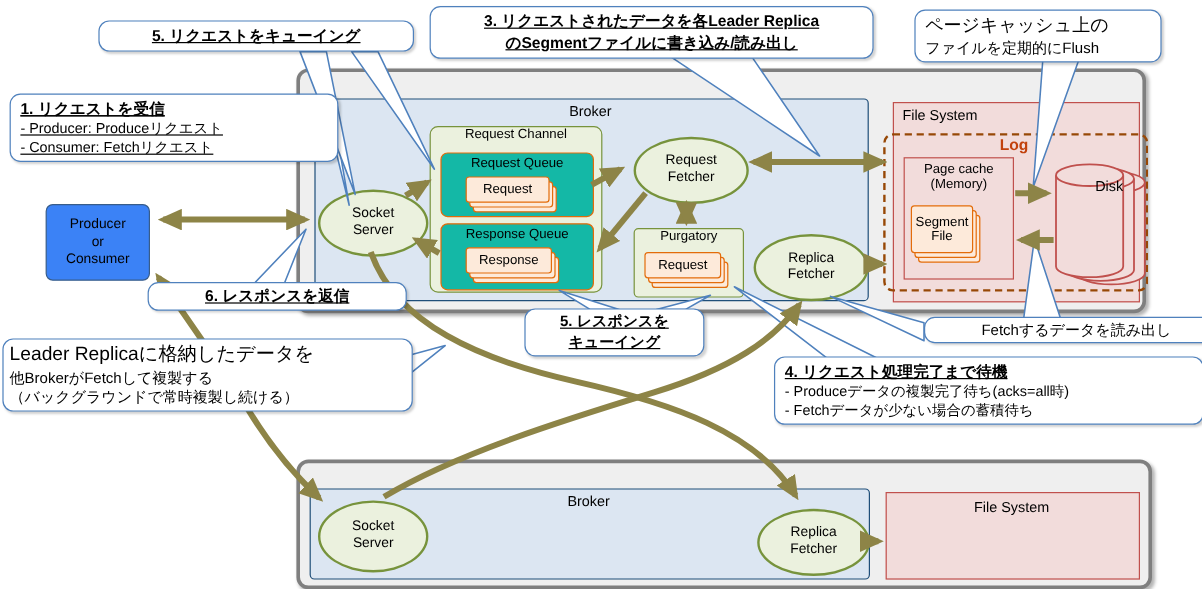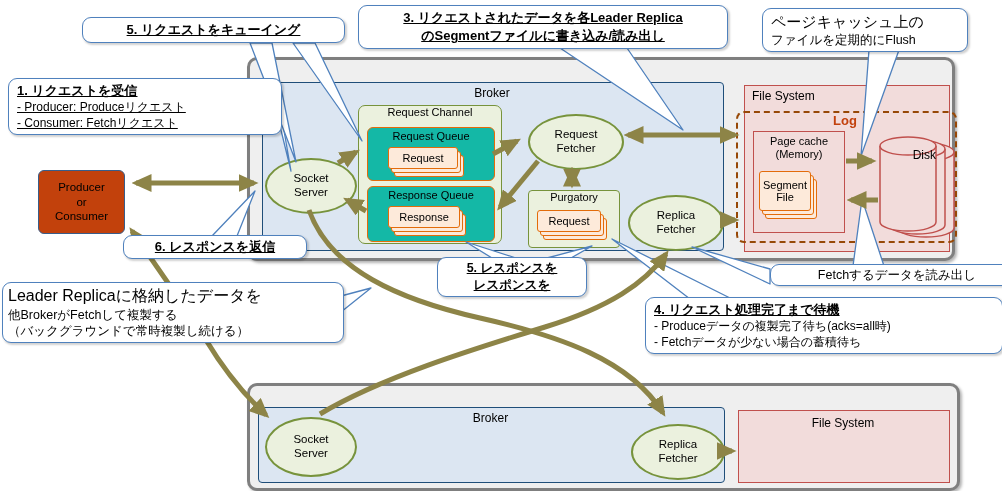--- a/index.html
+++ b/index.html
@@ -6,21 +6,21 @@
   .stage{position:relative;width:1002px;height:491px;background:#ffffff;overflow:hidden;
          font-family:"Liberation Sans","DejaVu Sans",sans-serif;color:#000;}
   
   .node{position:absolute;background:#efefef;border:3px solid #7f7f7f;border-radius:10px;
         box-shadow:2px 2px 3px rgba(0,0,0,.3);}
   .node-label{position:absolute;font-size:12.5px;text-align:center;}
   
   .bluebox{position:absolute;background:#dce6f2;border:1.5px solid #1f4e79;border-radius:4px;}
   .bluebox-label{position:absolute;font-size:12px;text-align:center;}
   
-  .client{position:absolute;background:#c2410c;border:1.5px solid #385d8a;border-radius:6px;
+  .client{position:absolute;background:#3b82f6;border:1.5px solid #385d8a;border-radius:6px;
           display:flex;flex-direction:column;align-items:center;justify-content:center;
           font-size:11.5px;line-height:1.25;text-align:center;}
   
   .greenbox{position:absolute;background:#ebf1de;border:1.5px solid #77933c;border-radius:7px;}
   .greenbox .hdr{display:block;text-align:center;font-size:11px;padding-top:0;}
   .qbox{position:absolute;background:#14b8a6;border:1.5px solid #e36c0a;border-radius:6px;}
   .qbox .hdr{display:block;text-align:center;font-size:11px;padding-top:2px;}
   .ellipse{position:absolute;background:#ebf1de;border:2px solid #77933c;border-radius:50%;
            display:flex;flex-direction:column;align-items:center;justify-content:center;
            font-size:11.5px;line-height:1.2;text-align:center;}
@@ -209,27 +209,27 @@
   <div class="co center" style="left:358px;top:5px;width:352px;">
     <div class="t">3. リクエストされたデータを各Leader Replica</div>
     <div class="t">のSegmentファイルに書き込み/読み出し</div>
   </div>
 
   <div class="co" style="left:762px;top:8px;width:188px;">
     <div class="ln" style="font-size:15px">ページキャッシュ上の</div>
     <div class="ln" style="font-size:12.5px">ファイルを定期的にFlush</div>
   </div>
 
-  <div class="co center" style="left:123px;top:235px;width:170px;padding:2px 6px;">
+  <div class="co center" style="left:123px;top:235px;width:170px;padding:2px 22px;">
     <div class="t">6. レスポンスを返信</div>
   </div>
 
   <div class="co center" style="left:437px;top:257px;width:136px;padding:2px 6px;">
     <div class="t" style="font-size:12.5px">5. レスポンスを</div>
-    <div class="t" style="font-size:12.5px">レスポンスを</div>
+    <div class="t" style="font-size:12.5px">キューイング</div>
   </div>
 
   <div class="co" style="left:2px;top:282px;width:330px;padding:3px 5px;">
     <div class="ln" style="font-size:16px">Leader Replicaに格納したデータを</div>
     <div class="ln" style="font-size:12.5px">他BrokerがFetchして複製する</div>
     <div class="ln" style="font-size:12.5px"> （バックグラウンドで常時複製し続ける）</div>
   </div>
 
   <div class="co center" style="left:770px;top:264px;width:212px;padding:2px 20px;">
     <div class="ln" style="font-size:12.5px">Fetchするデータを読み出し</div>

